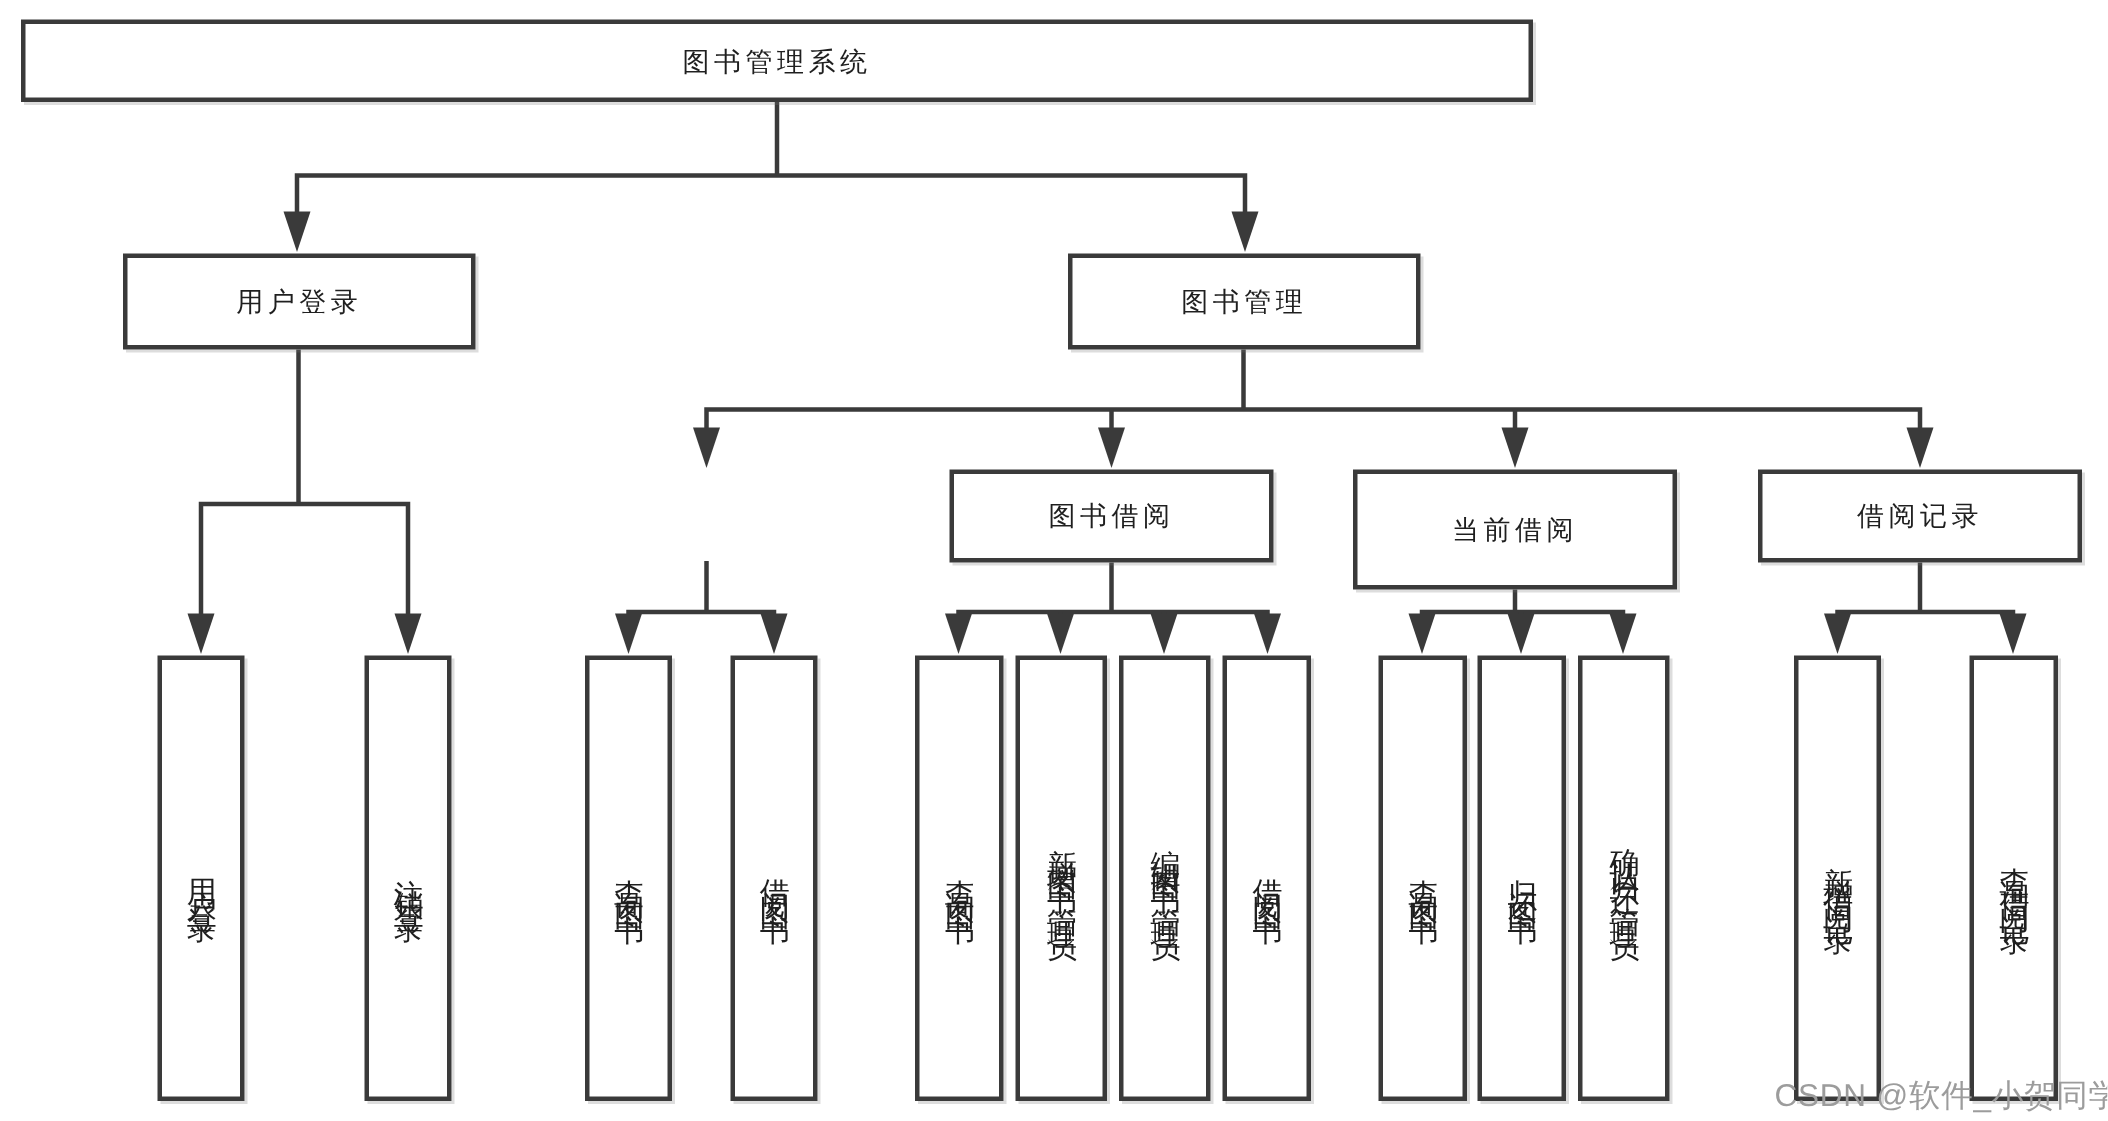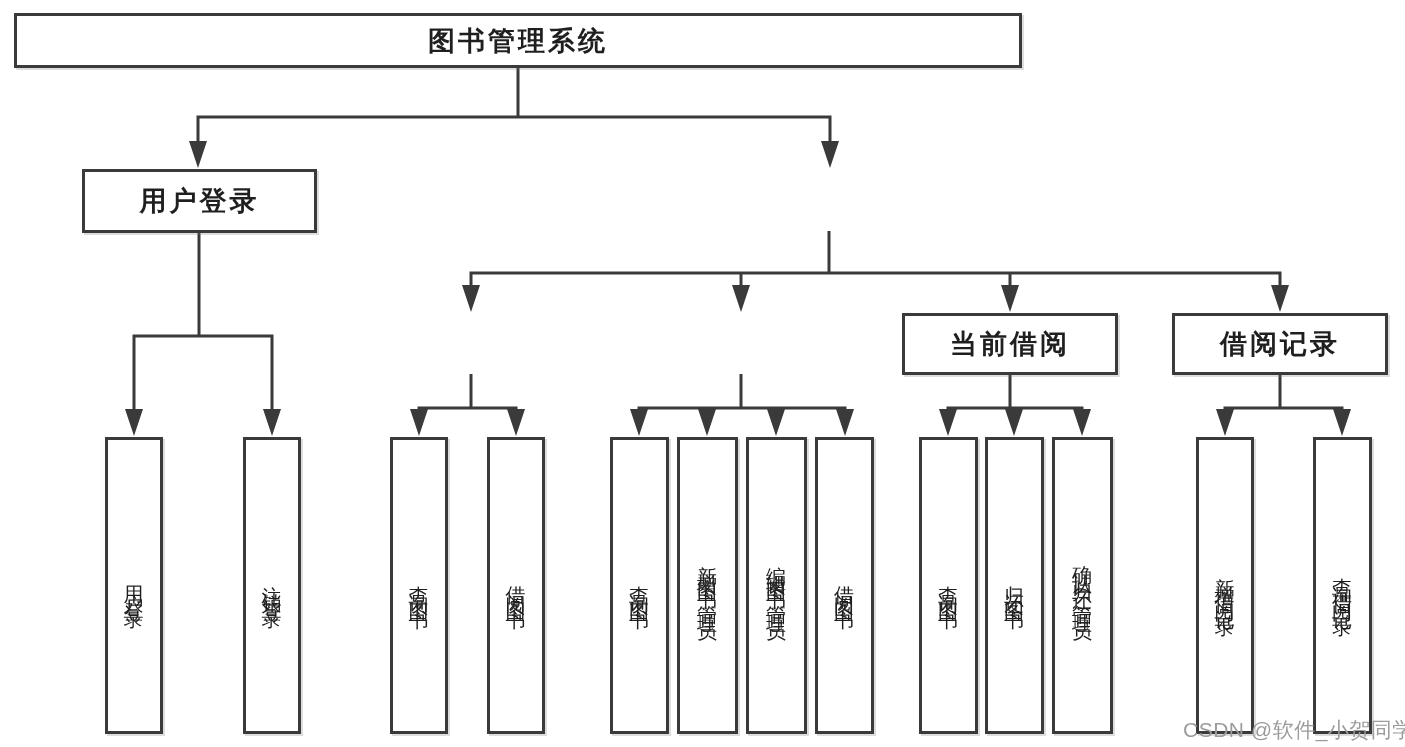--- a/index.html
+++ b/index.html
@@ -28,24 +28,23 @@
     position:absolute;
     box-sizing:border-box;
     background:var(--box-fill);
     border:3px solid var(--box-border);
     display:flex;align-items:center;justify-content:center;
     color:var(--text);
     z-index:2;
     box-shadow:2px 2px 0 rgba(120,120,120,0.25);
   }
   .node.h .lbl{
-    font-size:27px;
+    font-size:18px;
     letter-spacing:3px;
     white-space:nowrap;
-    font-weight:bold;
   }
   .node.v .lbl{
     writing-mode:vertical-rl;
     text-orientation:mixed;
     font-size:20px;
     letter-spacing:8px;
     line-height:1;
   }
   .watermark{
     position:absolute;
@@ -124,22 +123,28 @@
     </g>
   </svg>
 
   <div class="node h" style="left:14px;top:13px;width:1008px;height:55px">
     <span class="lbl">图书管理系统</span>
   </div>
 
   <div class="node h" style="left:82px;top:169px;width:235px;height:64px">
     <span class="lbl">用户登录</span>
   </div>
+  <div class="node h" style="left:712px;top:169px;width:235px;height:64px">
+    <span class="lbl">图书管理</span>
+  </div>
 
-  <div class="node h" style="left:902px;top:313px;width:216px;height:62px">
+  <div class="node h" style="left:633px;top:313px;width:216px;height:62px">
+    <span class="lbl">图书借阅</span>
+  </div>
+  <div class="node h" style="left:902px;top:313px;width:216px;height:80px">
     <span class="lbl">当前借阅</span>
   </div>
   <div class="node h" style="left:1172px;top:313px;width:216px;height:62px">
     <span class="lbl">借阅记录</span>
   </div>
 
   <div class="node v" style="left:105px;top:437px;width:58px;height:297px">
     <span class="lbl">用户登录</span>
   </div>
   <div class="node v" style="left:243px;top:437px;width:58px;height:297px">

